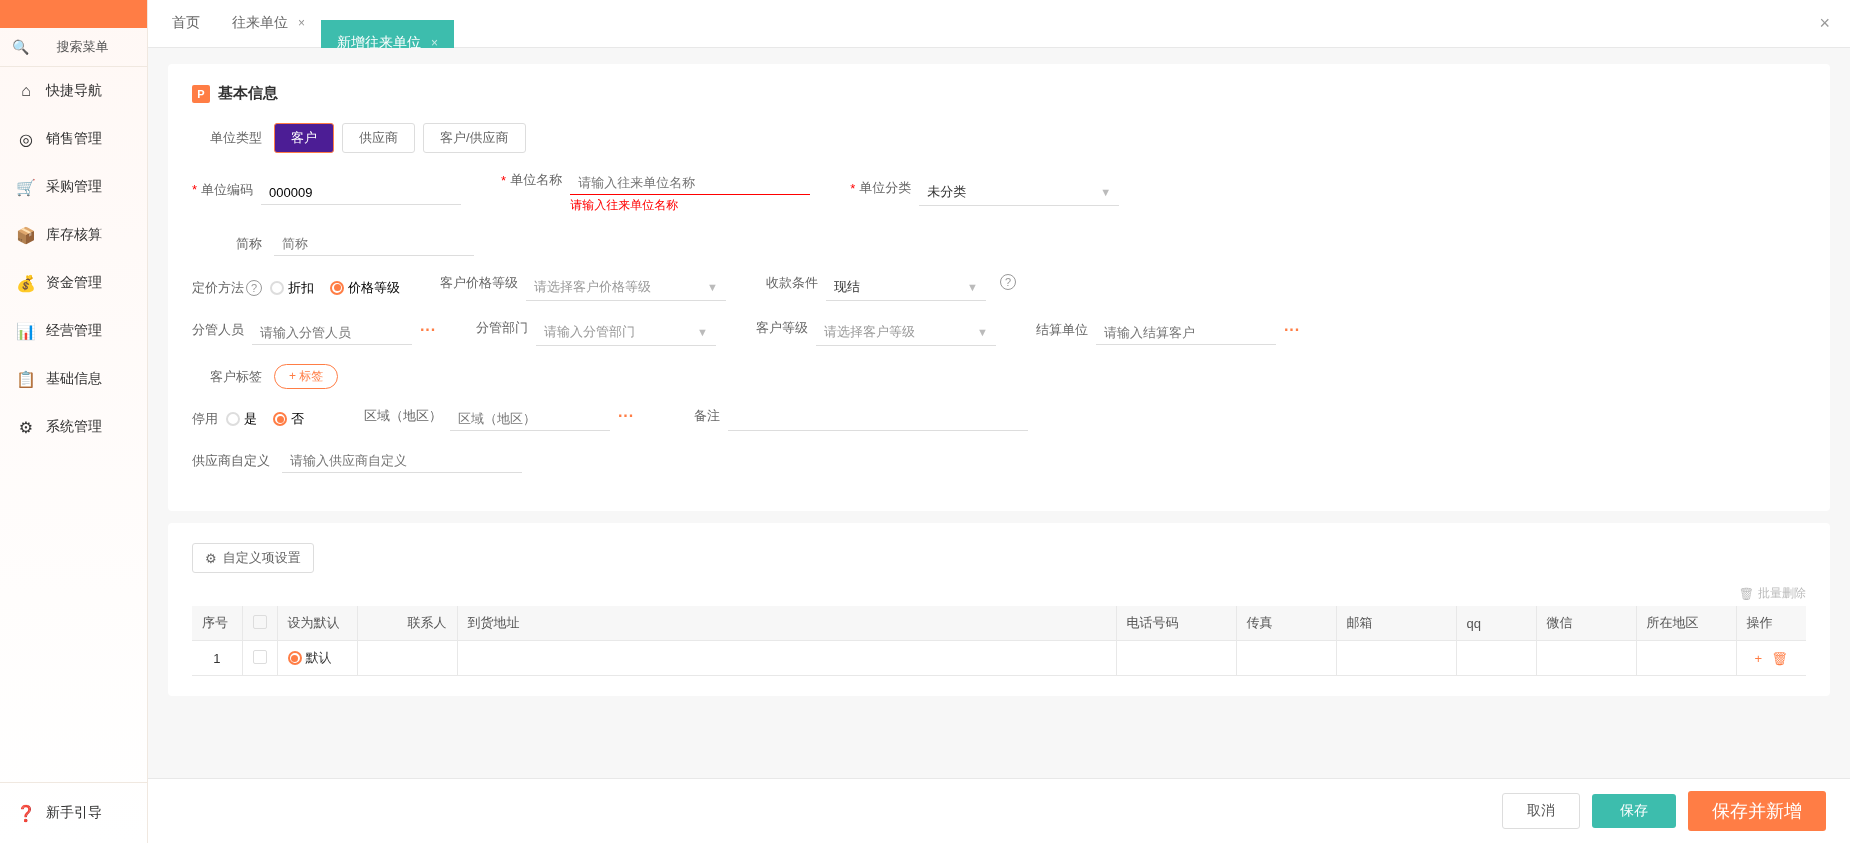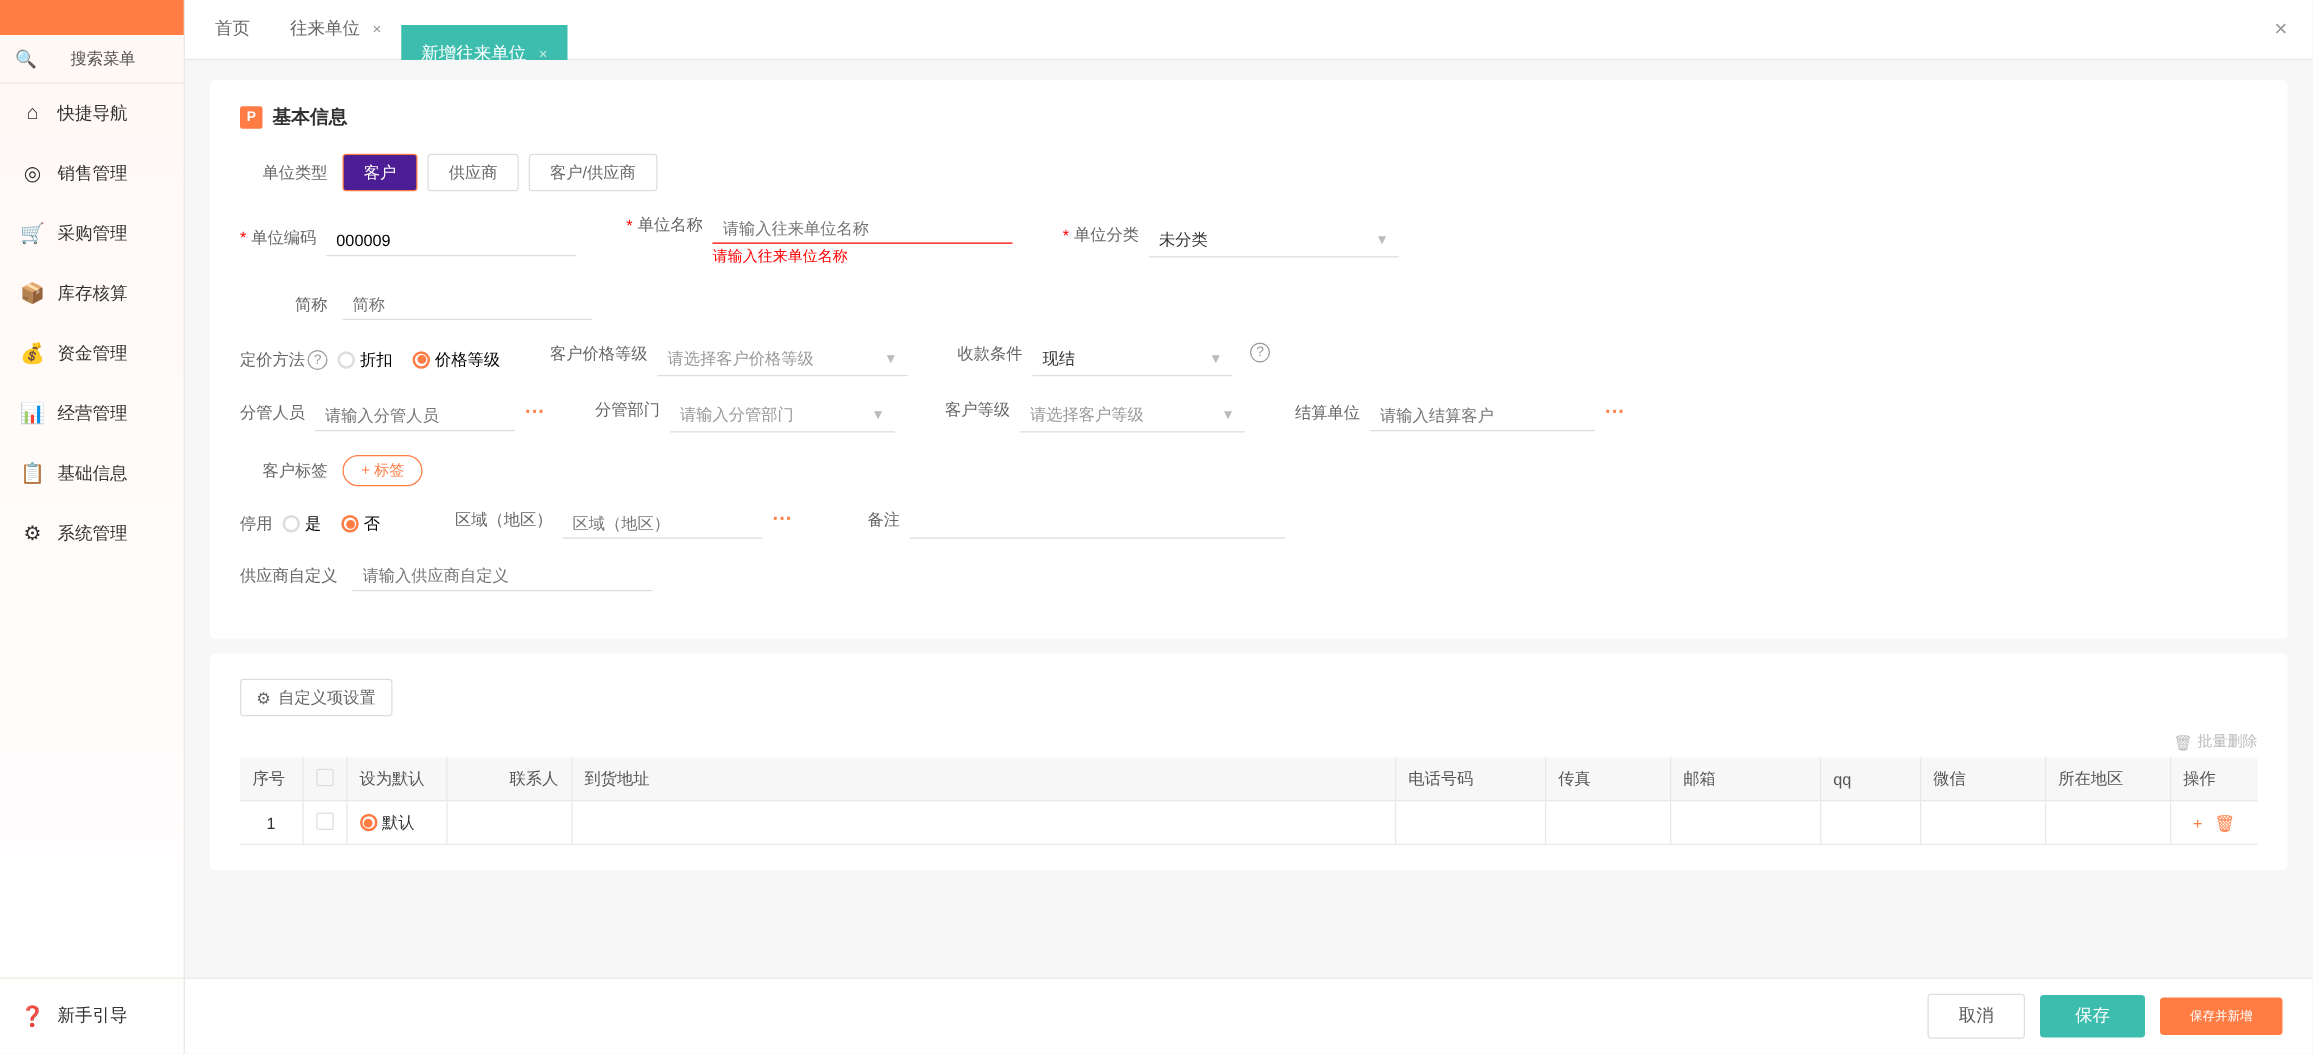--- a/index.html
+++ b/index.html
@@ -354,21 +354,21 @@
       cursor: pointer;
       font-size: 14px;
       color: #fff;
       background: #3dbdad;
     }
     .btn-save-new {
       padding: 8px 24px;
       border: none;
       border-radius: 3px;
       cursor: pointer;
-      font-size: 10px;
+      font-size: 18px;
       color: #fff;
       background: #ff7d45;
     }
 
     
     .checkbox-box {
       width: 14px;
       height: 14px;
       border: 1px solid #ddd;
       border-radius: 2px;

